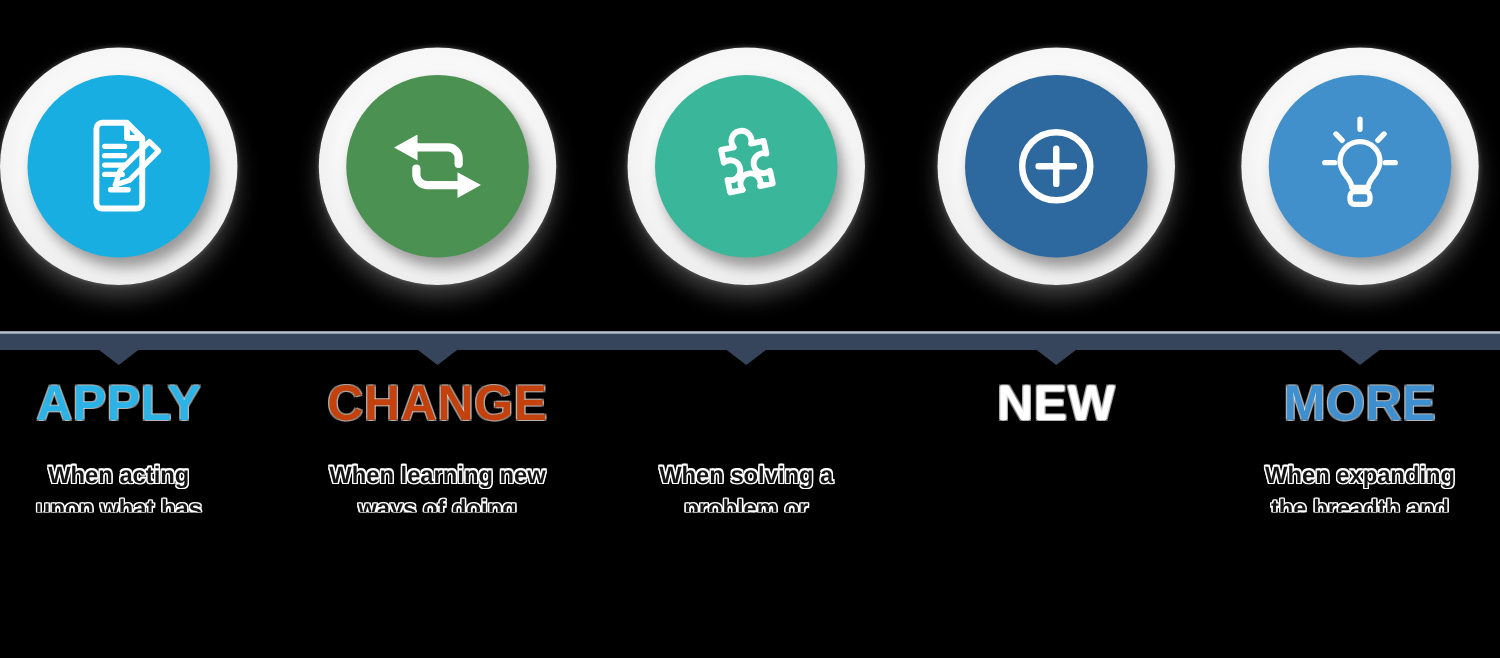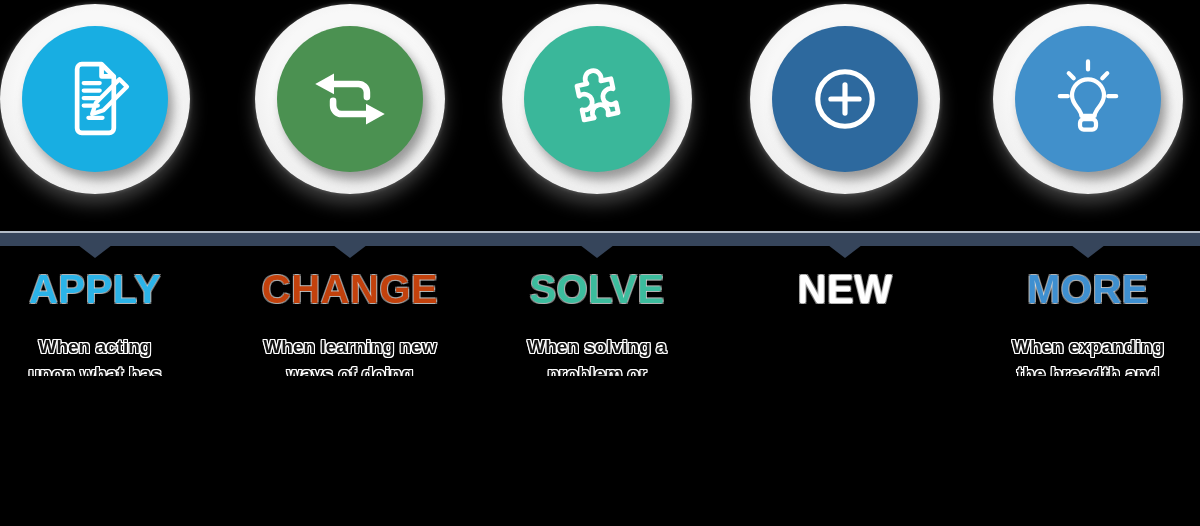--- a/index.html
+++ b/index.html
@@ -1,18 +1,18 @@
 <!DOCTYPE html>
 <html><head>
 <meta charset="utf-8">
 <style>
   html,body{margin:0;padding:0;background:#000;}
   .stage{
     position:relative;width:1200px;height:376px;overflow:hidden;
-    font-family:"Liberation Sans","DejaVu Sans",sans-serif;background:#000;
+    font-family:"Liberation Sans","DejaVu Sans",sans-serif;background:#000;margin-top:34px;
   }
   
   .timeline-bar{
     position:absolute;left:0;top:231px;width:1200px;height:15px;
     box-sizing:border-box;border-top:2px solid #B3BCC7;background:#36455B;
   }
   .pointer{
     position:absolute;top:245px;left:50%;transform:translateX(-50%);
     width:0;height:0;border-left:17px solid transparent;border-right:17px solid transparent;
     border-top:13px solid #36455B;
@@ -102,21 +102,20 @@
     <div class="ring">
       <div class="disc" style="background-color: rgb(58, 183, 154);">
         <svg class="icon" viewBox="0 0 100 100" fill="none" stroke="currentColor" style="color: rgb(255, 255, 255);">
           <g transform="rotate(-12 50 50)">
             <path d="M32 32 h11 a8.5 8.5 0 1 1 15 0 h11 v11 a8.5 8.5 0 1 0 0 15 v11 h-11 a8.5 8.5 0 1 0 -15 0 h-11 v-11 a8.5 8.5 0 1 0 0 -15 z" stroke-width="5" stroke-linejoin="round"></path>
           </g>
         </svg>
       </div>
     </div>
     <div class="pointer" style="border-top-color: rgb(54, 69, 91);"></div>
-    <h2 class="label" style="color: rgb(60, 188, 157);">SOLVE</h2>
     <p class="desc">When solving a
 problem or
 resolving an issue
 because things
 don't work the way
 they should</p>
   </div>
 
   <div class="item item-4">
     <div class="ring">

